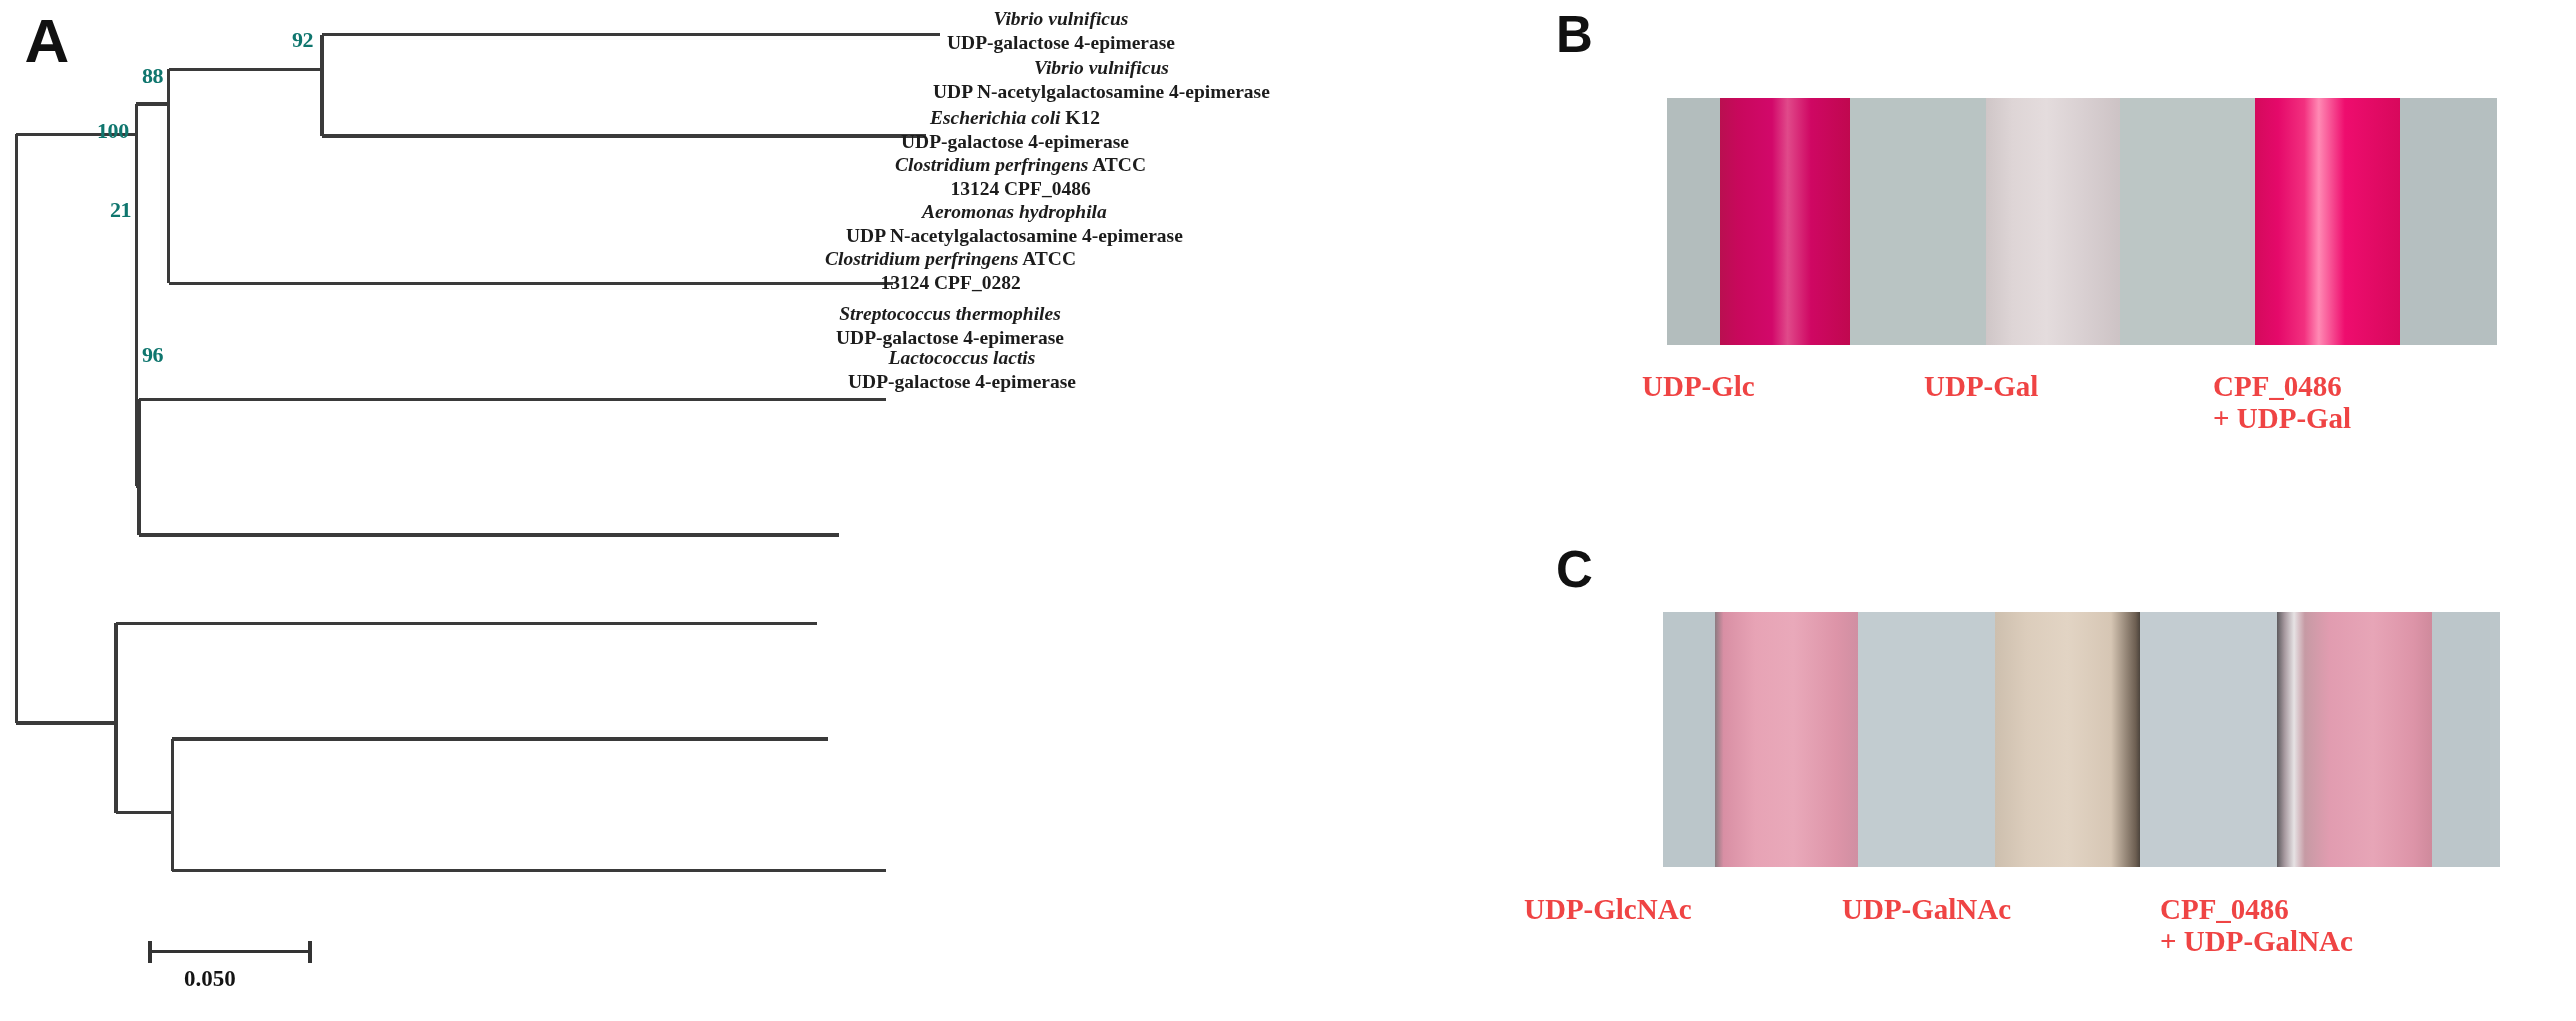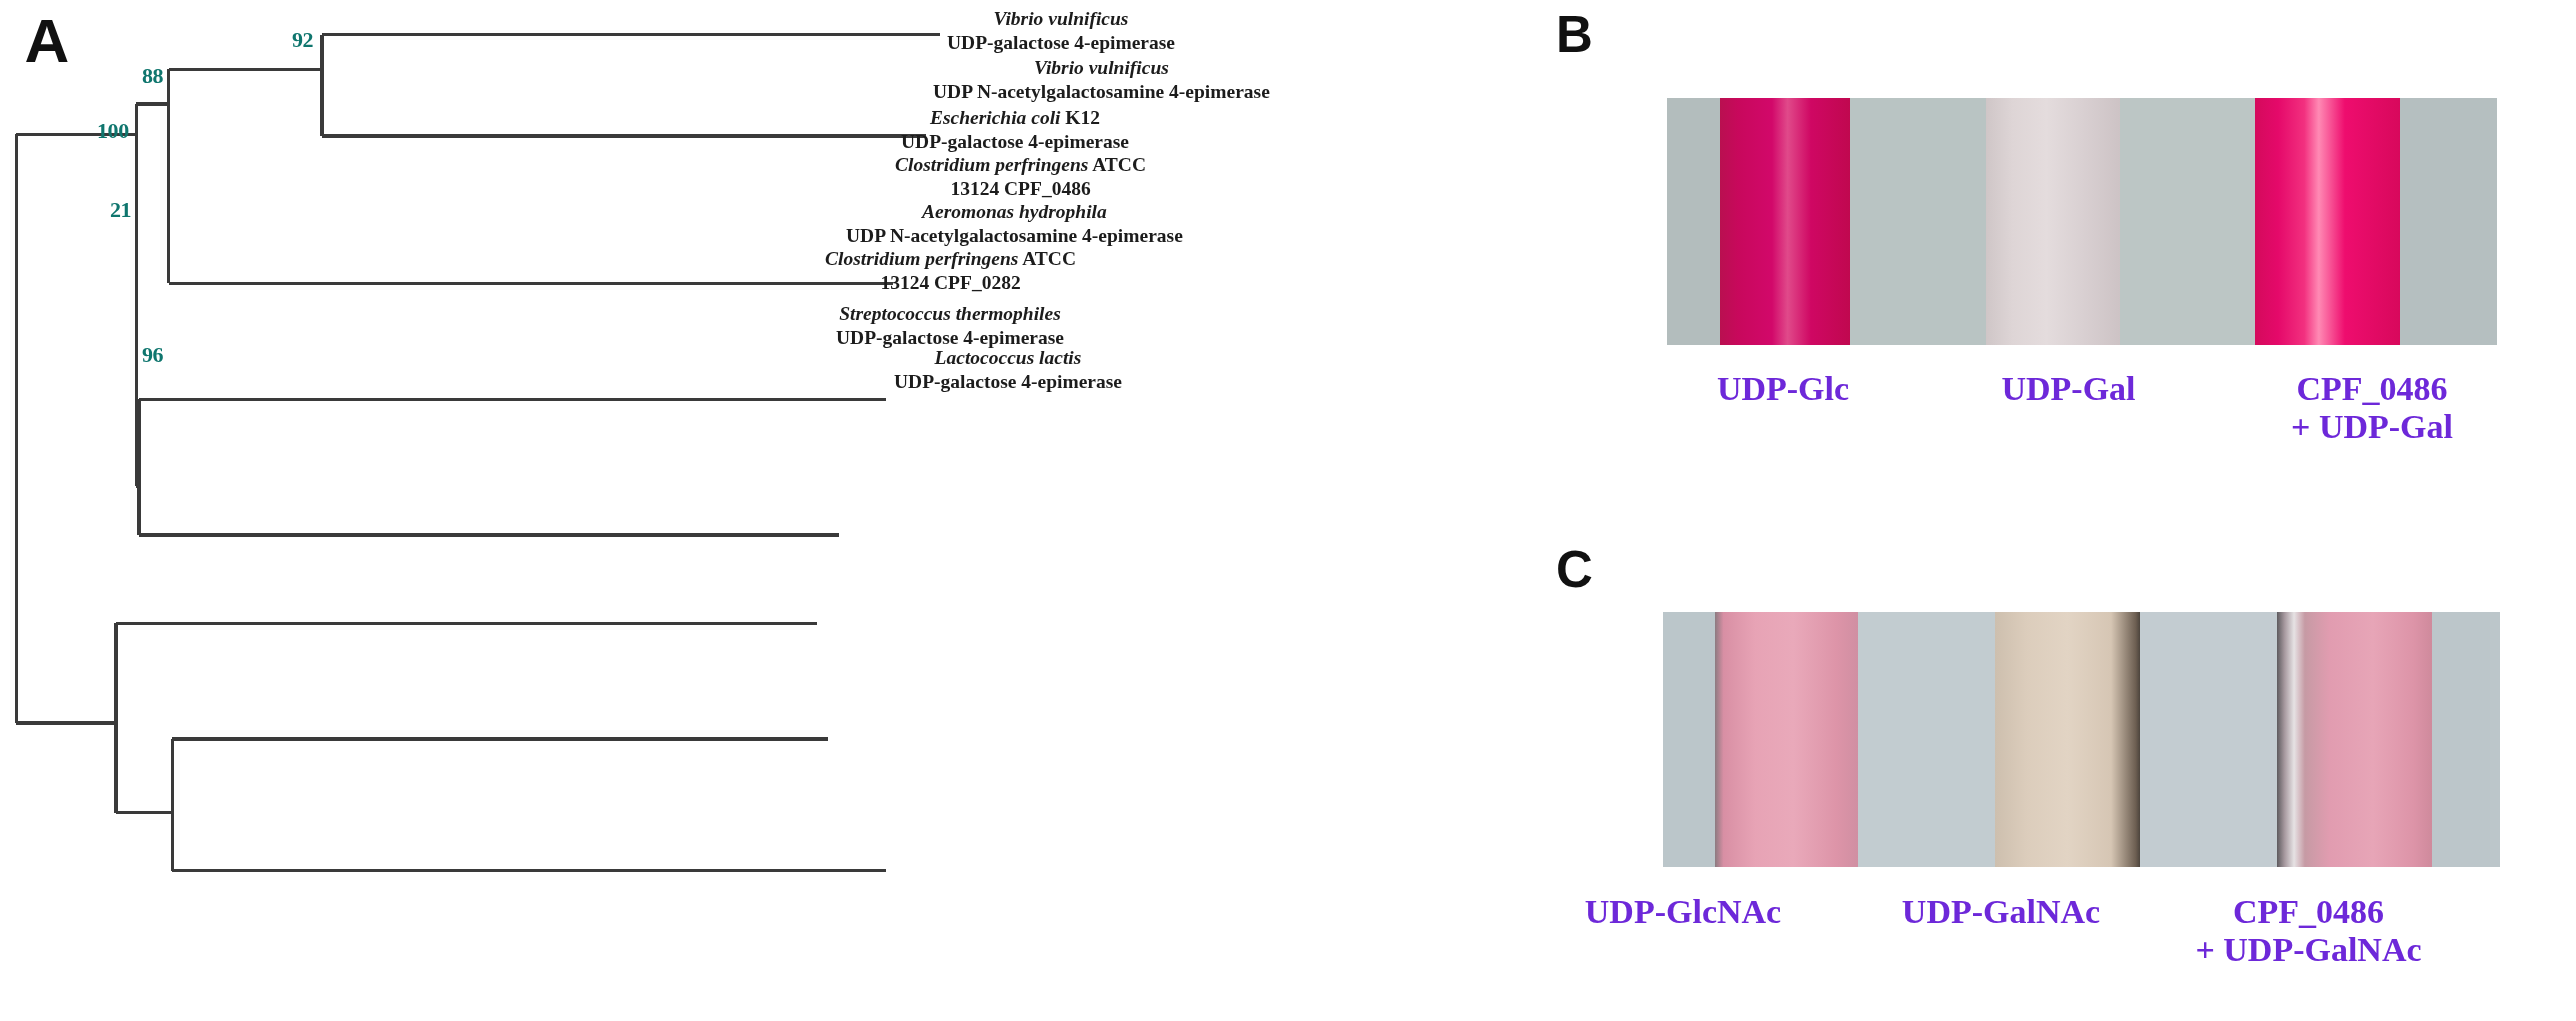--- a/index.html
+++ b/index.html
@@ -78,23 +78,23 @@
   #photo-c{left:1663px;top:612px;width:837px;height:255px;}
 
   .tube-caption-row{
     position:absolute;
     display:flex;
     align-items:flex-start;
   }
   .tube-caption{
     font-family:"Liberation Serif", serif;
     font-weight:bold;
-    font-size:34px;
-    color:#6d28d9;
-    text-align:center;
+    font-size:29px;
+    color:#ef4444;
+    text-align:left;
     line-height:1.12;
     white-space:nowrap;
   }
   .tube-caption .ln{display:block;}
 
   #captions-b{left:1642px;top:370px;width:890px;}
   #captions-c{left:1524px;top:877px;width:933px;margin-top:16px;}
 </style>
 </head>
 <body>
@@ -178,25 +178,31 @@
     <div class="tip-label" style="left:825px;top:247px;">
       <span class="ln"><span class="sp">Clostridium perfringens</span><span> ATCC</span></span>
       <span class="ln">13124 CPF_0282</span>
     </div>
 
     <div class="tip-label" style="left:836px;top:302px;">
       <span class="ln sp">Streptococcus thermophiles</span>
       <span class="ln">UDP-galactose 4-epimerase</span>
     </div>
 
-    <div class="tip-label" style="left:894px;top:346px;text-align:center;">
+    <div class="tip-label" style="left:848px;top:346px;text-align:center;">
       <span class="ln sp">Lactococcus lactis</span>
       <span class="ln">UDP-galactose 4-epimerase</span>
     </div>
 
+    <div id="scalebar">
+      <div class="bar"></div>
+      <div class="tick l"></div>
+      <div class="tick r"></div>
+      <div class="slabel">0.050</div>
+    </div>
   </div>
 
   <div class="panel-letter" id="panel-letter-b">B</div>
 
   <div class="photo" id="photo-b">
     <div class="lane" style="width:53px;background:#b3bdbd;"></div>
     <div class="lane" style="width:130px;background:linear-gradient(90deg,#b91050 0%,#c8085c 14%,#d2086a 40%,#e04a8a 52%,#cf0763 70%,#c0084f 100%);"></div>
     <div class="lane" style="width:136px;background:#b9c4c3;"></div>
     <div class="lane" style="width:134px;background:linear-gradient(90deg,#cfc6c7 0%,#ded5d6 20%,#e4dcdd 45%,#d9d0d2 72%,#cdc3c5 100%);"></div>
     <div class="lane" style="width:135px;background:#bcc6c5;"></div>

